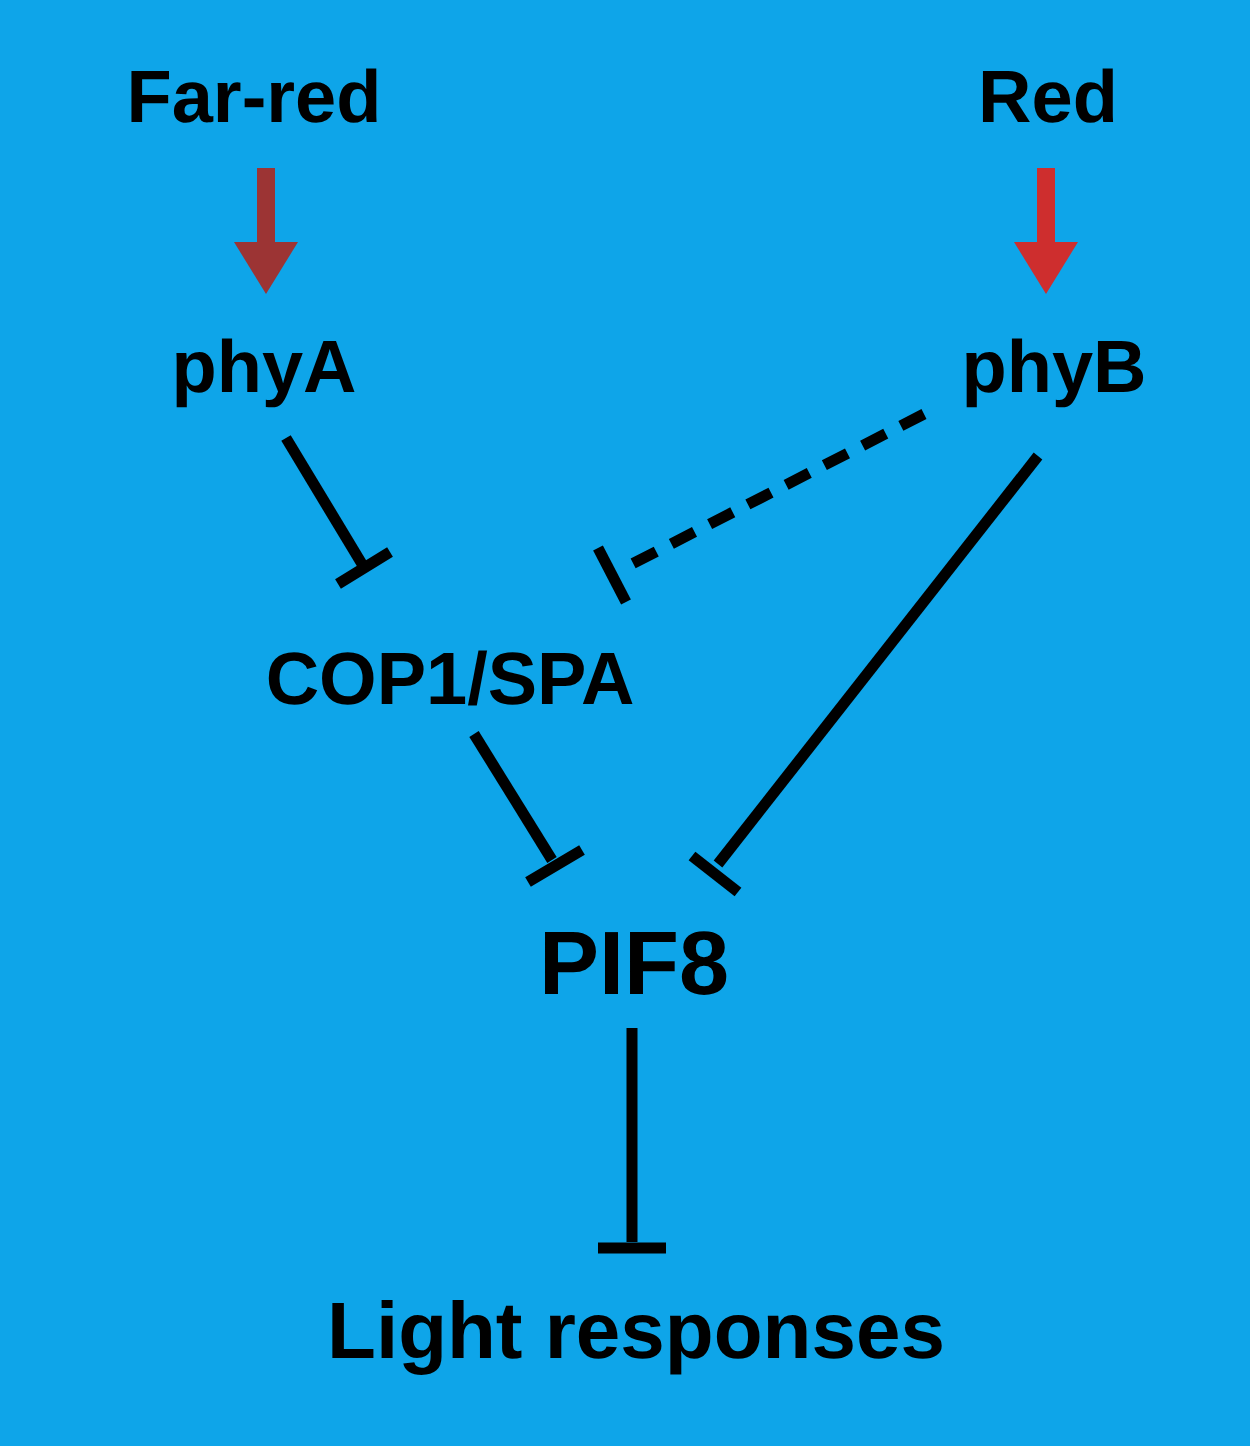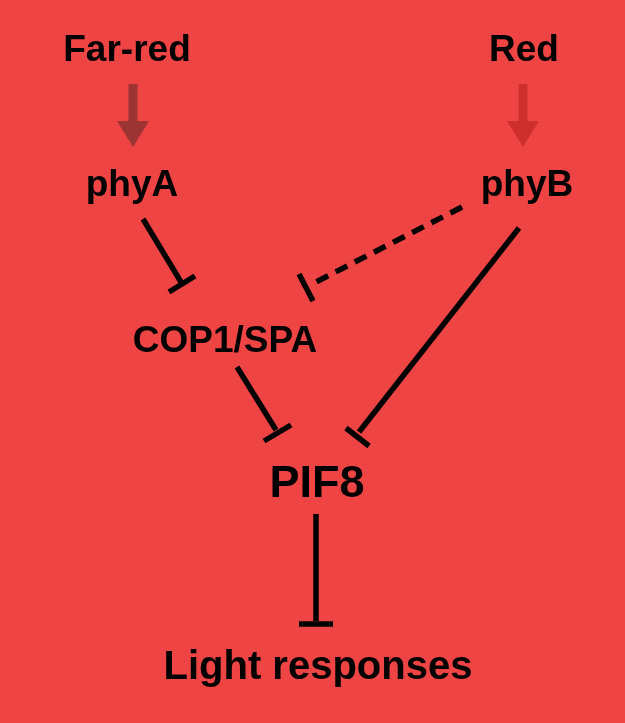--- a/index.html
+++ b/index.html
@@ -5,21 +5,21 @@
   html, body {
     margin: 0;
     padding: 0;
     background: #ffffff;
     font-family: "Liberation Sans", sans-serif;
   }
   .canvas {
     position: relative;
     width: 625px;
     height: 723px;
-    background: #ef4444;
+    background: #0ea5e9;
     overflow: hidden;
   }
   svg {
     display: block;
   }
   svg text {
     font-family: "Liberation Sans", sans-serif;
     font-weight: bold;
     fill: #000000;
     text-anchor: middle;

